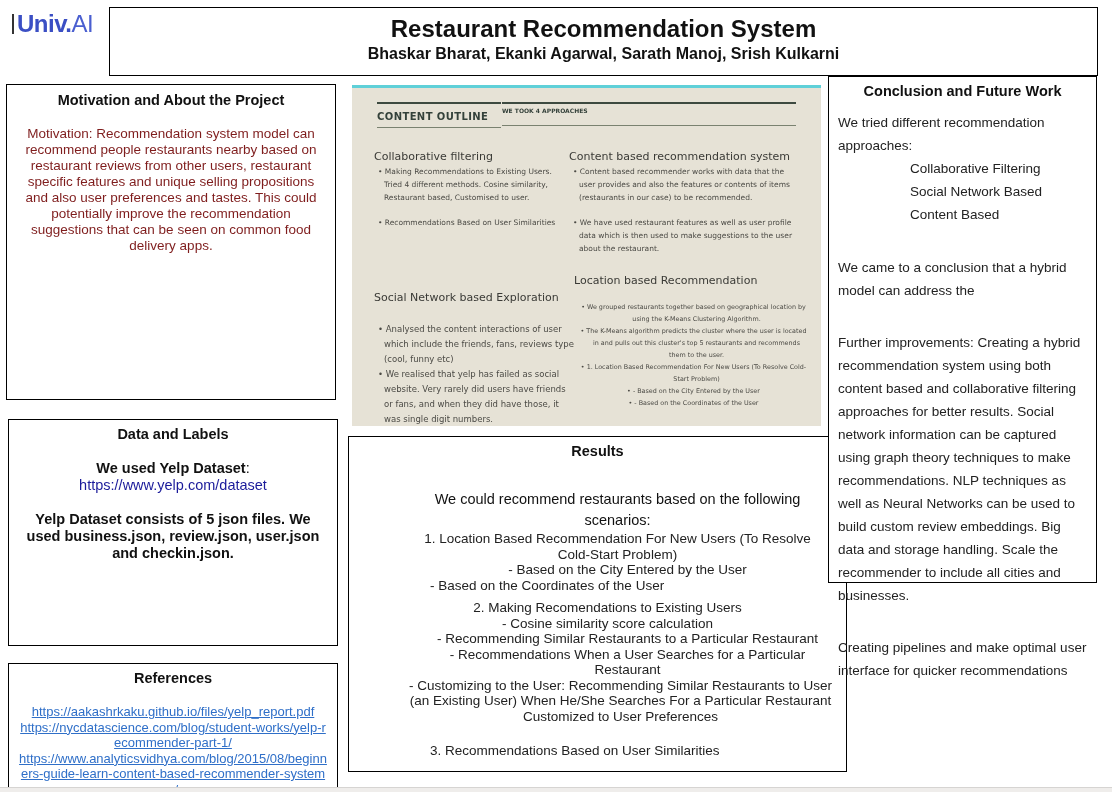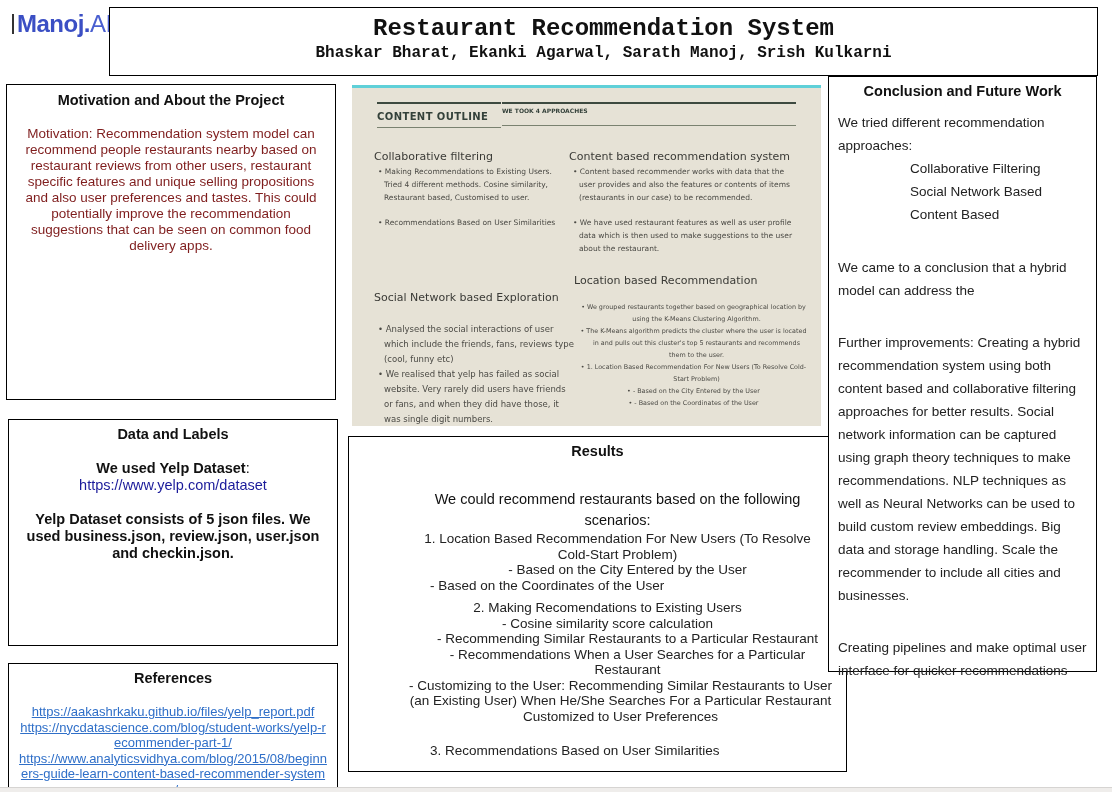--- a/index.html
+++ b/index.html
@@ -7,21 +7,21 @@
   body { position: relative; font-family: "Liberation Sans", sans-serif; color: #111; }
 
   .box { position: absolute; border: 1px solid #000; background: #fff; }
 
   
   .logo { position: absolute; left: 12px; top: 10px; font-size: 24px; font-weight: bold; color: #3b4fc4; letter-spacing: -0.5px; }
   .logo .bar { display: inline-block; width: 2px; height: 20px; background: #333; vertical-align: -2px; margin-right: 3px; }
   .logo .ai { font-weight: normal; color: #4a5fd0; }
 
   
-  .header { left: 109px; top: 7px; width: 989px; height: 69px; text-align: center; font-family: Liberation Mono, monospace; }
+  .header { left: 109px; top: 7px; width: 989px; height: 69px; text-align: center; }
   .header .title { font-size: 24px; font-weight: bold; margin-top: 7px; }
   .header .authors { font-size: 16px; font-weight: bold; margin-top: 2px; }
 
   .sec-title { font-size: 14.5px; font-weight: bold; text-align: center; }
 
   
   .motivation { left: 6px; top: 84px; width: 330px; height: 316px; padding: 7px 8px; }
   .motivation .body { font-size: 13.5px; text-align: center; line-height: 16px; margin-top: 18px; color: #7f1d1d; }
 
   
@@ -47,30 +47,30 @@
   .outline-img .col li::before { content: "• "; }
   .outline-img .col.big li { font-size: 8.5px; line-height: 15px; margin-bottom: 0; }
   .outline-img .col.small li { font-size: 6.4px; line-height: 12px; margin-bottom: 0; text-align: center; }
 
   
   .results { left: 348px; top: 436px; width: 499px; height: 336px; padding: 6px 8px; text-align: center; }
   .results .intro { font-size: 14.5px; font-weight: normal; margin-top: 30px; line-height: 21px; padding-left: 60px; padding-right: 20px; }
   .results .line { font-size: 13.5px; line-height: 15.5px; color: #222; }
 
   
-  .conclusion { left: 828px; top: 76px; width: 269px; height: 596px; padding: 6px 9px; }
+  .conclusion { left: 828px; top: 76px; width: 269px; height: 507px; padding: 6px 9px; }
   .conclusion .p { font-size: 13.5px; line-height: 23px; color: #222; }
   .conclusion .indent { padding-left: 72px; }
 
   .bottom-strip { position: absolute; left: 0; top: 787px; width: 1112px; height: 5px; background: #efedeb; border-top: 1px solid #d6d4d2; }
 </style>
 </head>
 <body>
 
-<div class="logo"><span class="bar"></span><span>Manoj.</span><span class="ai">AI</span></div>
+<div class="logo"><span class="bar"></span><span>Univ.</span><span class="ai">AI</span></div>
 
 <div class="box header">
   <div class="title">Restaurant Recommendation System</div>
   <div class="authors">Bhaskar Bharat, Ekanki Agarwal, Sarath Manoj, Srish Kulkarni</div>
 </div>
 
 <div class="box motivation">
   <div class="sec-title">Motivation and About the Project</div>
   <div class="body">Motivation: Recommendation system model can recommend people restaurants nearby based on restaurant reviews from other users, restaurant specific features and unique selling propositions and also user preferences and tastes. This could potentially improve the recommendation suggestions that can be seen on common food delivery apps.</div>
 </div>
@@ -83,21 +83,21 @@
     <h4>Collaborative filtering</h4>
     <ul>
       <li>Making Recommendations to Existing Users. Tried 4 different methods. Cosine similarity, Restaurant based, Customised to user.</li>
       <li>Recommendations Based on User Similarities</li>
     </ul>
   </div>
 
   <div class="col big" style="left:22px; top:203px; width:200px;">
     <h4 style="margin-bottom:18px">Social Network based Exploration</h4>
     <ul>
-      <li>Analysed the social interactions of user which include the friends, fans, reviews type (cool, funny etc)</li>
+      <li>Analysed the content interactions of user which include the friends, fans, reviews type (cool, funny etc)</li>
       <li>We realised that yelp has failed as social website. Very rarely did users have friends or fans, and when they did have those, it was single digit numbers.</li>
     </ul>
   </div>
 
   <div class="col" style="left:217px; top:62px; width:225px;">
     <h4>Content based recommendation system</h4>
     <ul>
       <li>Content based recommender works with data that the user provides and also the features or contents of items (restaurants in our case) to be recommended.</li>
       <li>We have used restaurant features as well as user profile data which is then used to make suggestions to the user about the restaurant.</li>
     </ul>

